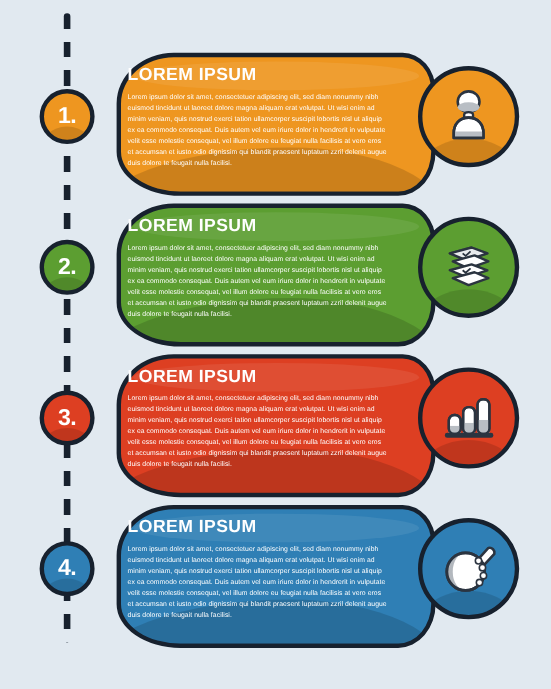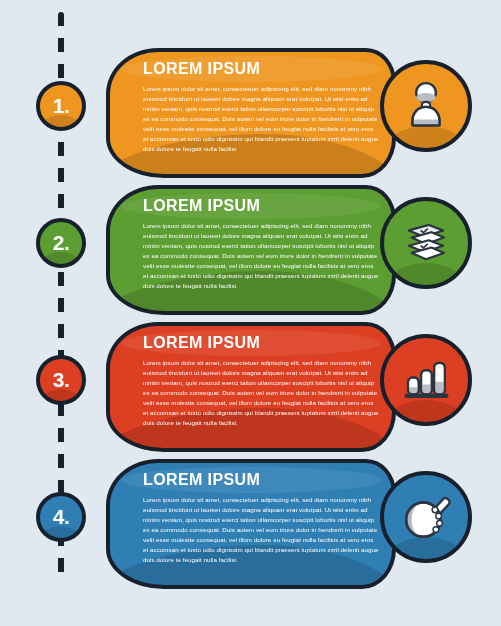--- a/index.html
+++ b/index.html
@@ -120,21 +120,21 @@
     left: 4%;
     top: 4px;
     width: 92%;
     height: 26px;
     background: rgba(255,255,255,0.08);
     border-radius: 50%;
   }
 
   .panel-content {
     position: absolute;
-    left: 37px;
+    left: 10px;
     top: 12px;
     right: 16px;
     z-index: 2;
   }
   .panel-title {
     color: #ffffff;
     font-size: 16px;
     font-weight: bold;
     letter-spacing: 0.4px;
     margin: 0 0 6px 0;

